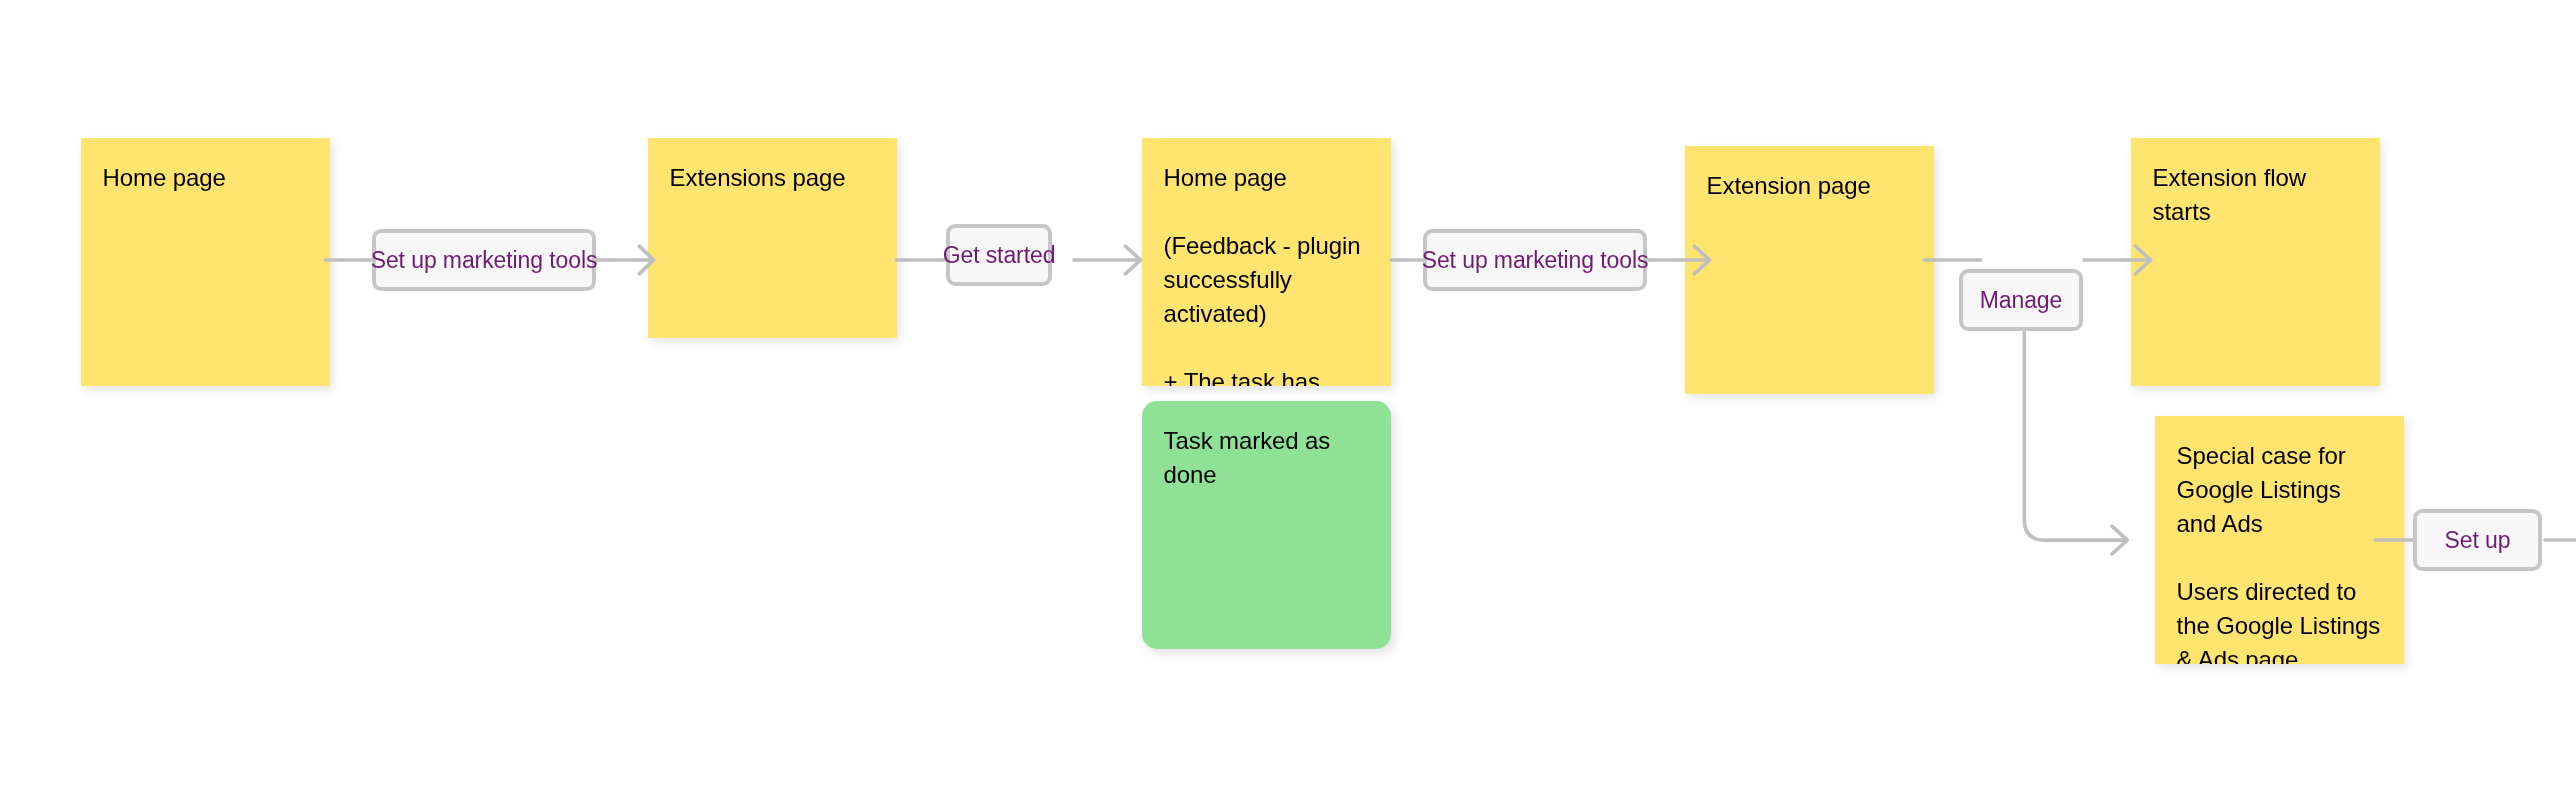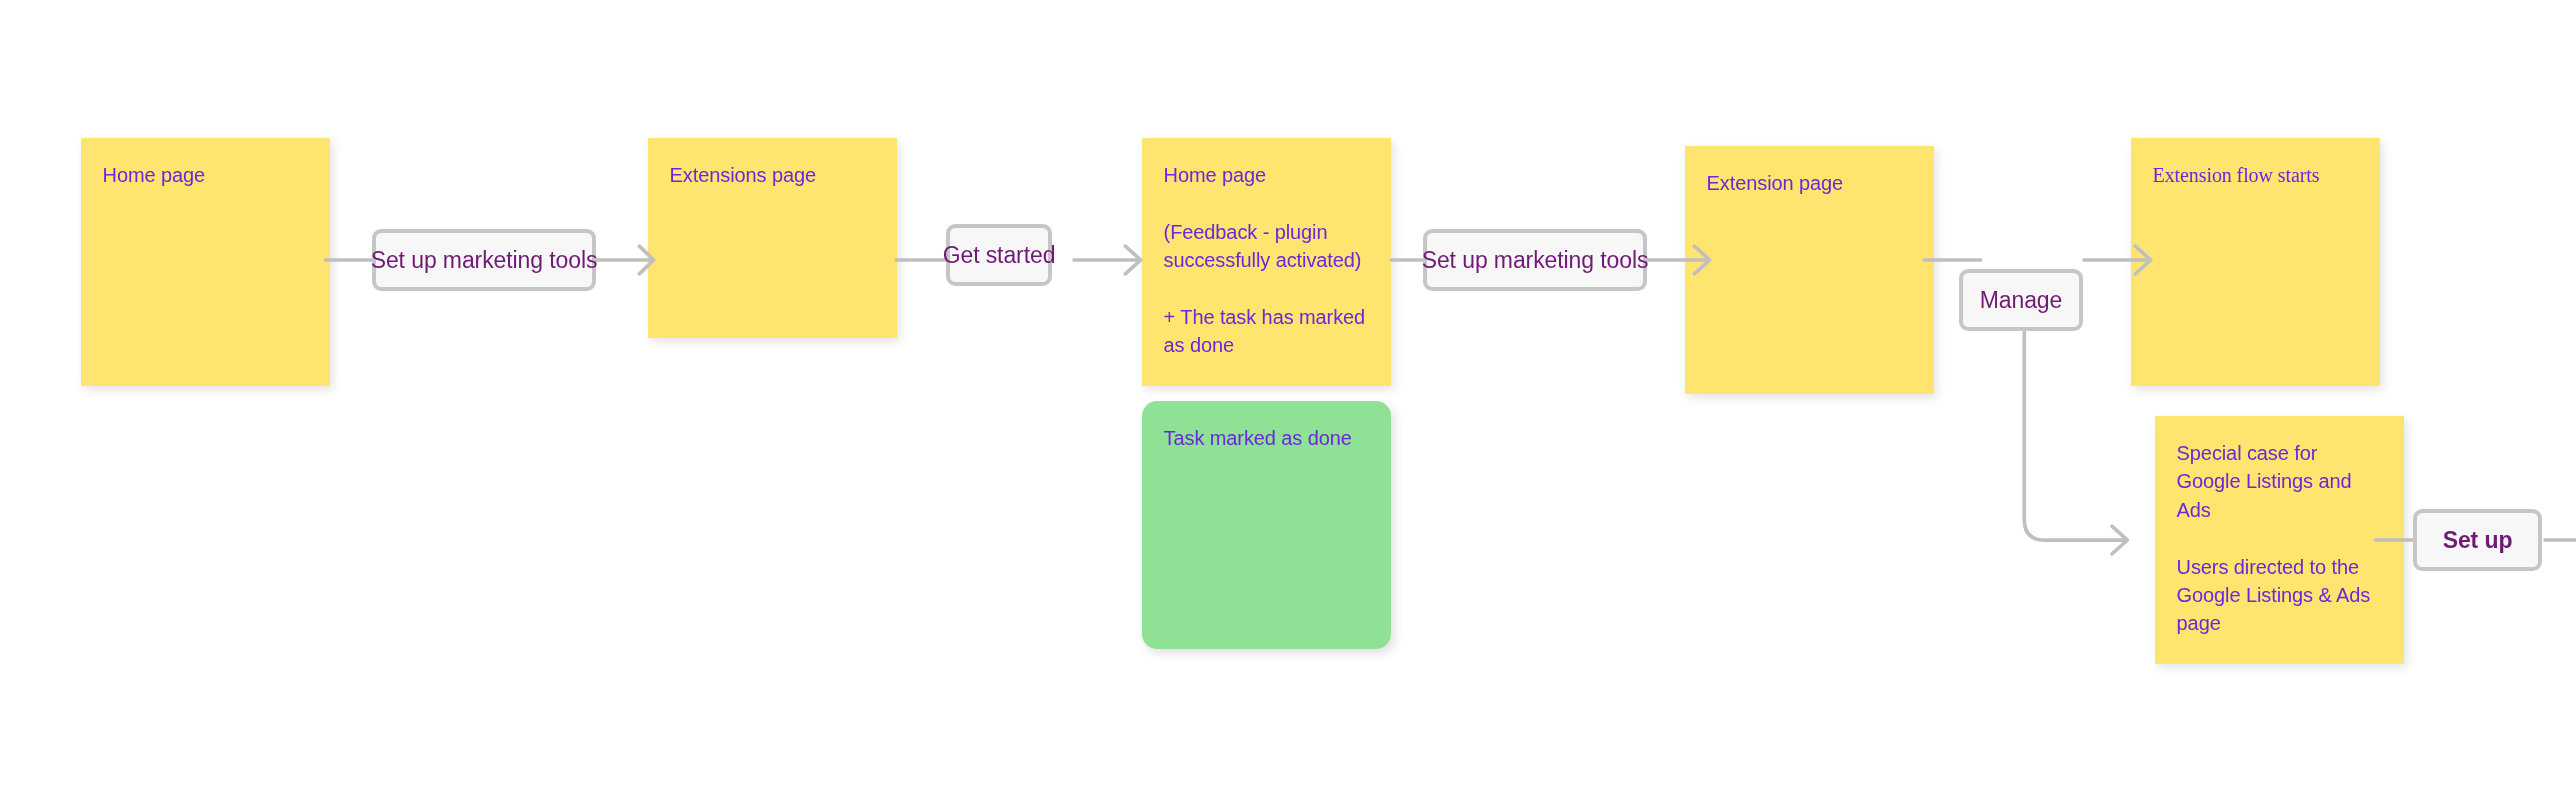--- a/index.html
+++ b/index.html
@@ -16,23 +16,23 @@
     position:absolute;
     box-sizing:border-box;
     padding:23px 21.6px 0 21.6px;
     box-shadow:3.1px 4.1px 9.3px rgba(0,0,0,0.11);
     overflow:hidden;
   }
   .note.yellow{background:#FFE570;}
   .note.green{background:#8FE295;}
 
   .note-body{
-    font-size:20px;
+    font-size:24px;
     line-height:1.42;
-    color:#6d28d9;
+    color:#000000;
     letter-spacing:-0.1px;
     white-space:pre-wrap;
     word-wrap:break-word;
   }
 
   
   .conn{
     position:absolute;
     box-sizing:border-box;
     background:#F7F7F7;
@@ -161,21 +161,21 @@
   <div class="note green" style="left:1142px;top:401px;width:249px;height:248px;border-radius:15px;">
     <div class="note-body">Task marked as done</div>
 
   </div>
 
   <div class="note yellow" style="left:1685px;top:146px;width:249px;height:248px;">
     <div class="note-body">Extension page</div>
 
   </div>
 
-  <div class="note yellow" style="left:2131px;top:138px;width:249px;height:248px;font-family:Liberation Serif, serif;">
+  <div class="note yellow" style="left:2131px;top:138px;width:249px;height:248px;">
     <div class="note-body">Extension flow starts</div>
 
   </div>
 
   <div class="note yellow" style="left:2131px;top:416px;width:249px;height:248px;margin-left:24px;">
     <div class="note-body">Special case for Google Listings and Ads
 
 Users directed to the Google Listings &amp; Ads page</div>
 
   </div>
@@ -189,18 +189,18 @@
   </div>
 
   <div class="conn" style="left:1423px;top:229px;width:224px;height:62px;">
     <span class="conn-label">Set up marketing tools</span>
   </div>
 
   <div class="conn" style="left:1959px;top:229px;width:124px;height:62px;margin-top:40px;">
     <span class="conn-label">Manage</span>
   </div>
 
-  <div class="conn" style="left:2413px;top:509px;width:129px;height:62px;font-weight:bold;">
+  <div class="conn" style="left:2413px;top:509px;width:129px;height:62px;">
     <span class="conn-label">Set up</span>
   </div>
 
 </div>
 
 
 </body></html>

